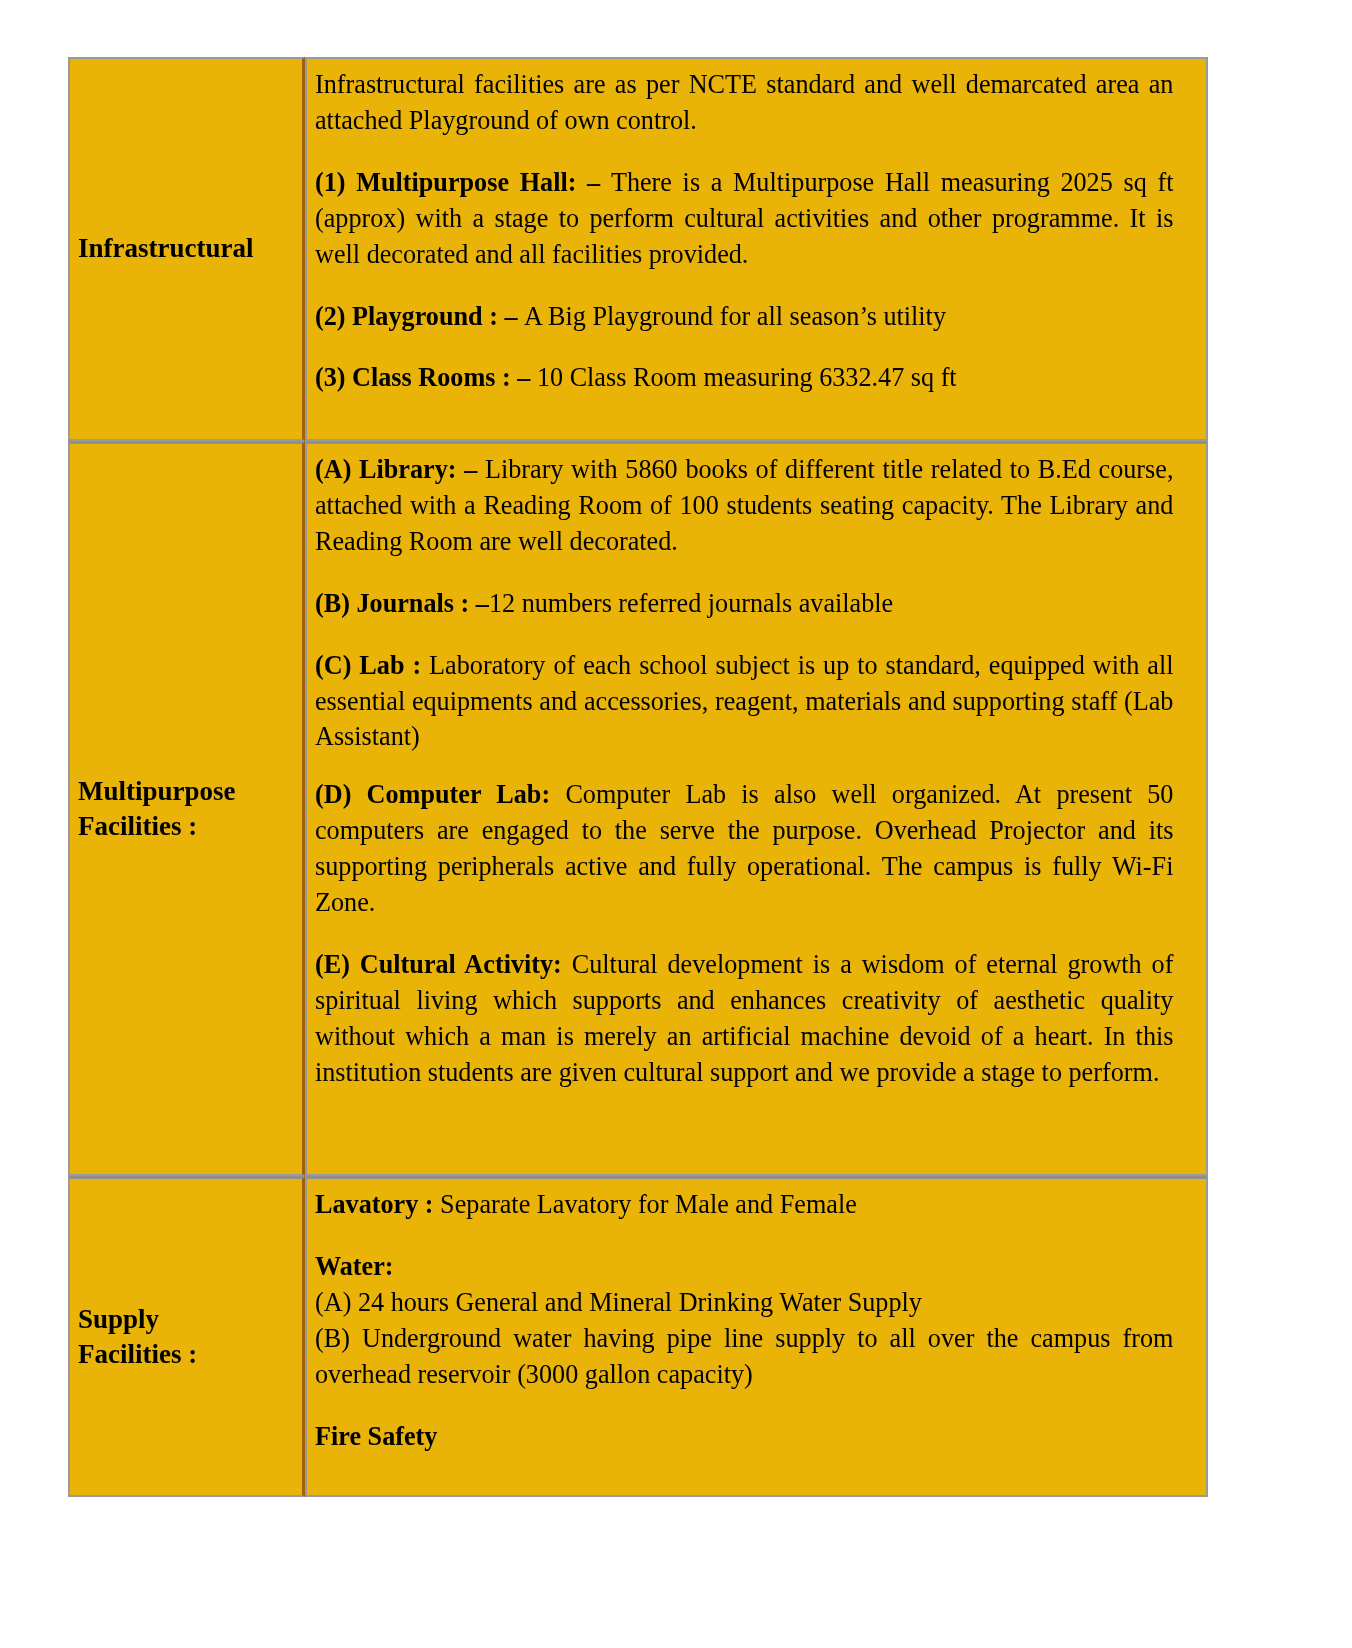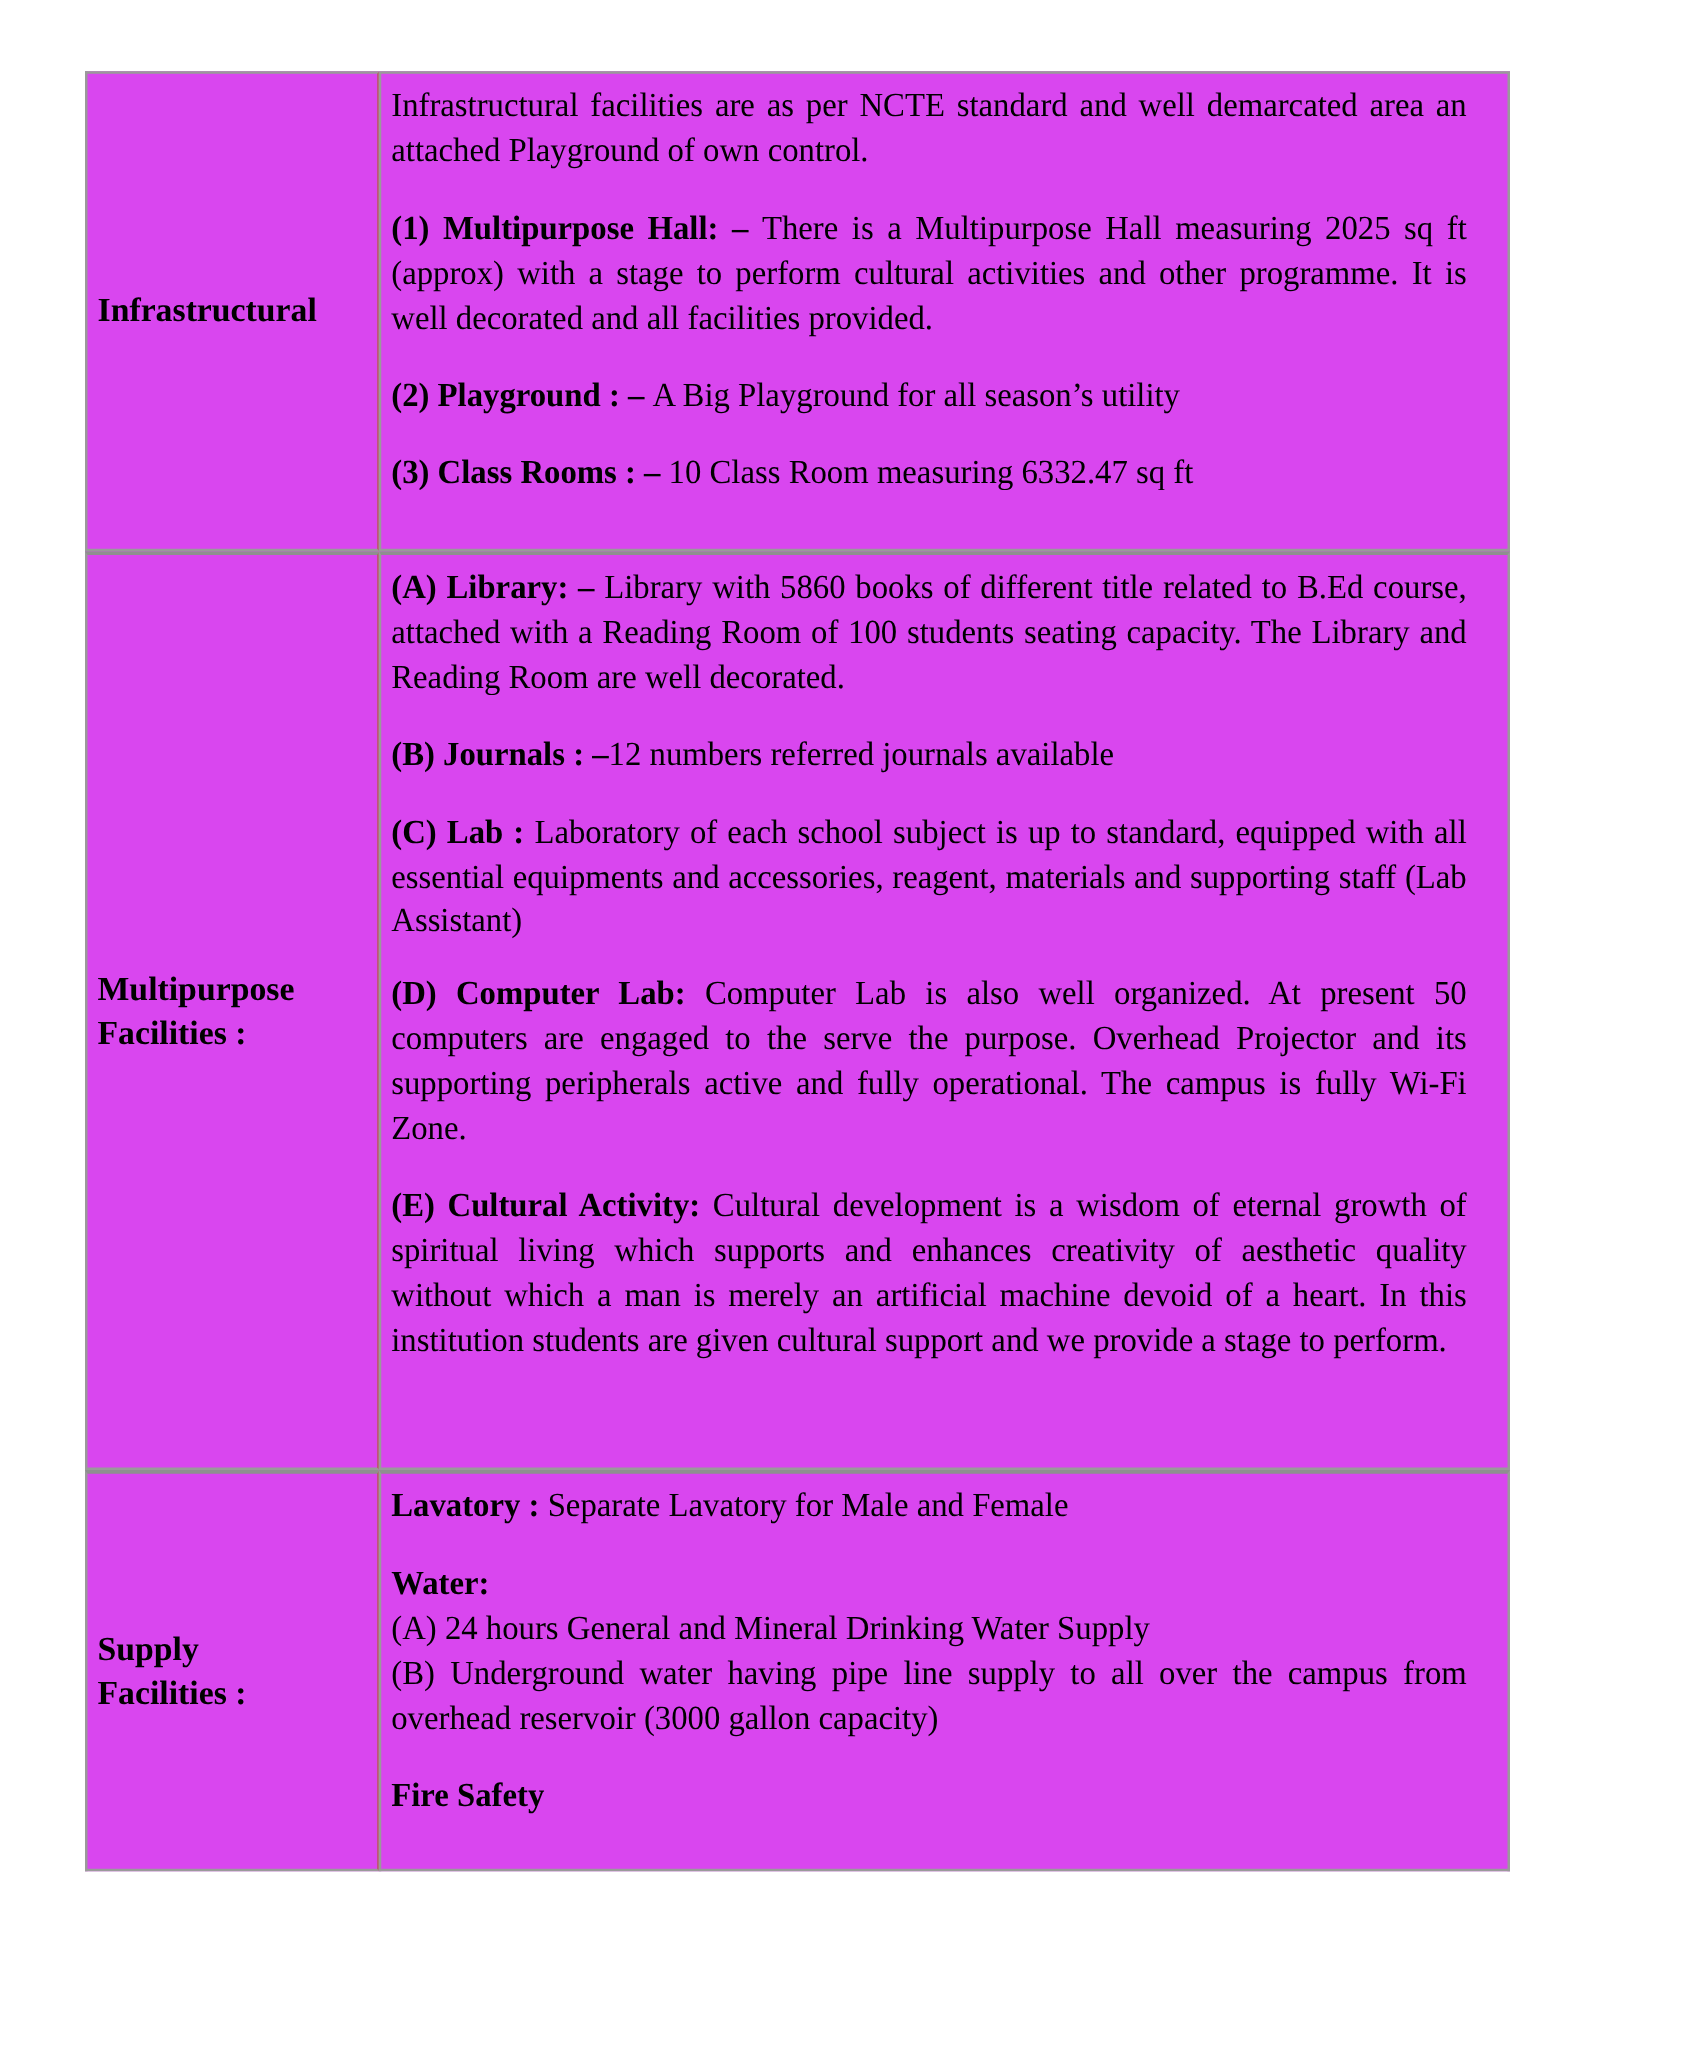--- a/index.html
+++ b/index.html
@@ -30,28 +30,28 @@
     top: 57px;
     width: 1140px;
     border-collapse: separate;
     border-spacing: 0;
     table-layout: fixed;
   }
 
   .facilities-table td {
     border: 2px solid #9a9a9a;
     vertical-align: top;
-    background: #d946ef;
+    background: #eab308;
     padding: 0;
   }
 
   
   .facilities-table td.label-cell {
     width: 222px;
-    border-right: 1px solid #a16207;
+    border-right: 3px solid #a16207;
     vertical-align: middle;
     padding: 6px 4px 6px 6px;
   }
 
   .facilities-table td.body-cell {
     padding: 8px 6px 10px 8px;
   }
 
   .row-sep-top > td {
     border-top: 3px solid #8f8f8f;

